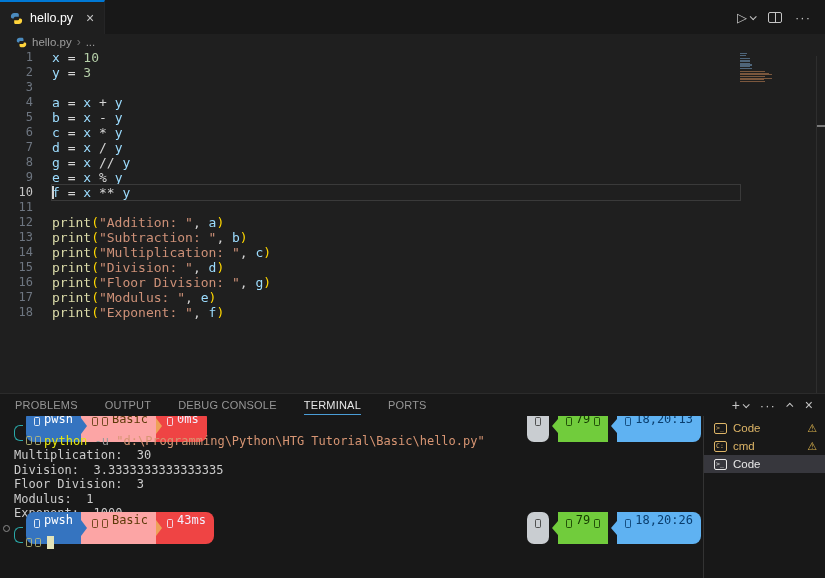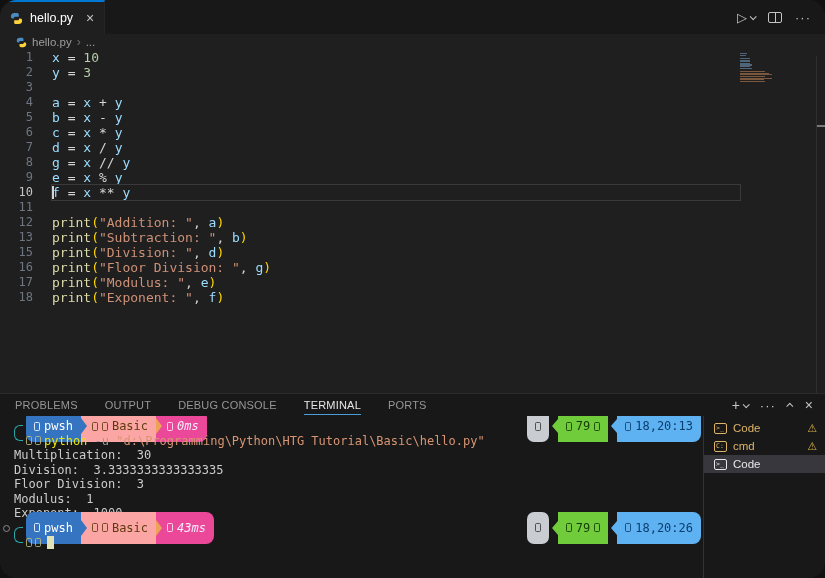--- a/index.html
+++ b/index.html
@@ -1,18 +1,18 @@
 <!DOCTYPE html>
 <html><head>
 <meta charset="utf-8">
 <style>
   * { margin:0; padding:0; box-sizing:border-box; }
   html,body { background:#111; }
   .window { position:relative; width:825px; height:578px; background:#1f1f1f; overflow:hidden;
-            font-family:"Liberation Sans", sans-serif; color:#ccc;border-radius:17px; }
+            font-family:"Liberation Sans", sans-serif; color:#ccc; }
 
   
   .tabbar { height:34px; background:#181818; display:flex; align-items:stretch; }
   .tab { display:flex; align-items:center; gap:7px; padding:0 10px; background:#1f1f1f;
          border-top:2px solid #0078d4; border-right:1px solid #252526; min-width:96px; }
   .tab-title { color:#fff; font-size:12.5px; }
   .tab-close { color:#c5c5c5; font-size:14px; margin-left:6px; cursor:pointer; }
   .editor-actions { margin-left:auto; display:flex; align-items:center; gap:13px; padding-right:14px; color:#c5c5c5; }
   .run-btn { display:flex; align-items:center; gap:3px; font-size:13px; }
   .chev { width:5px; height:5px; border-right:1.4px solid #c5c5c5; border-bottom:1.4px solid #c5c5c5; display:inline-block; }
@@ -55,24 +55,24 @@
   
   .term-col { flex:1; padding:3px 0 0 14px; font-family:"DejaVu Sans Mono", monospace; font-size:12px;
               line-height:14.5px; color:#ccc; overflow:hidden; position:relative; }
   .term-block { position:relative; margin-left:0; }
   .connector { position:absolute; left:0; top:6px; width:9px; height:16px;
                border:1.6px solid #2aa9a9; border-right:none; border-radius:6px 0 0 6px; }
   .prompt-row { display:flex; justify-content:space-between; align-items:center; height:14.5px; margin-left:12px; padding-right:2px; }
   .cmd-row { display:flex; align-items:center; height:14.5px; margin-left:12px; white-space:pre; }
   .out-row { height:14.5px; white-space:pre; }
   .bgroup { display:flex; align-items:center; }
-  .badge { display:inline-flex; align-items:center; height:16px; padding:16px 8px; gap:4px; font-size:12px; }
+  .badge { display:inline-flex; align-items:flex-end; height:16px; padding:16px 8px; gap:4px; font-size:12px; }
   .badge.pwsh { background:#3574c0; color:#fff; border-radius:8px 0 0 8px; }
   .badge.basic { background:#fca5a5; color:#5d3a09; padding-left:11px; }
-  .badge.duration { background:#ec4899; color:#f2eefc; border-radius:0 8px 8px 0; padding-left:11px;font-style:italic; }
+  .badge.duration { background:#ef4444; color:#f2eefc; border-radius:0 8px 8px 0; padding-left:11px; }
   .badge.gray { background:#c9cdd1; color:#3a3a3a; border-radius:7px; height:15px; }
   .badge.green { background:#71cc3c; color:#143a00; height:15px; }
   .badge.blue { background:#5fb2f2; color:#0a3e6e; border-radius:0 8px 8px 0; height:15px; }
   .pl-arrow { width:0; height:0; border-top:8px solid transparent; border-bottom:8px solid transparent;
               border-left:6px solid transparent; margin-right:-6px; position:relative; z-index:2; }
   .pwsh-arrow { border-left-color:#3574c0; } .basic-arrow { border-left-color:#eea158; }
   .point { width:0; height:0; border-top:7.5px solid transparent; border-bottom:7.5px solid transparent; margin-left:3px; }
   .green-point { border-right:6px solid #71cc3c; } .blue-point { border-right:6px solid #5fb2f2; }
   .gbox { display:inline-block; width:6px; height:9px; border:1px solid currentColor; border-radius:1.5px; opacity:.85; flex:none; }
   .cmd-row .gbox { margin-right:3px; color:#bfbf7a; }
@@ -173,20 +173,24 @@
           <div class="ln">11</div>
           <div class="lc"></div>
         </div>
         <div class="line">
           <div class="ln">12</div>
           <div class="lc"><span class="tk-fn">print</span><span class="tk-par">(</span><span class="tk-str">"Addition: "</span><span class="tk-op">, </span><span class="tk-var">a</span><span class="tk-par">)</span></div>
         </div>
         <div class="line">
           <div class="ln">13</div>
           <div class="lc"><span class="tk-fn">print</span><span class="tk-par">(</span><span class="tk-str">"Subtraction: "</span><span class="tk-op">, </span><span class="tk-var">b</span><span class="tk-par">)</span></div>
+        </div>
+        <div class="line">
+          <div class="ln">14</div>
+          <div class="lc"><span class="tk-fn">print</span><span class="tk-par">(</span><span class="tk-str">"Multiplication: "</span><span class="tk-op">, </span><span class="tk-var">c</span><span class="tk-par">)</span></div>
         </div>
         <div class="line">
           <div class="ln">15</div>
           <div class="lc"><span class="tk-fn">print</span><span class="tk-par">(</span><span class="tk-str">"Division: "</span><span class="tk-op">, </span><span class="tk-var">d</span><span class="tk-par">)</span></div>
         </div>
         <div class="line">
           <div class="ln">16</div>
           <div class="lc"><span class="tk-fn">print</span><span class="tk-par">(</span><span class="tk-str">"Floor Division: "</span><span class="tk-op">, </span><span class="tk-var">g</span><span class="tk-par">)</span></div>
         </div>
         <div class="line">

